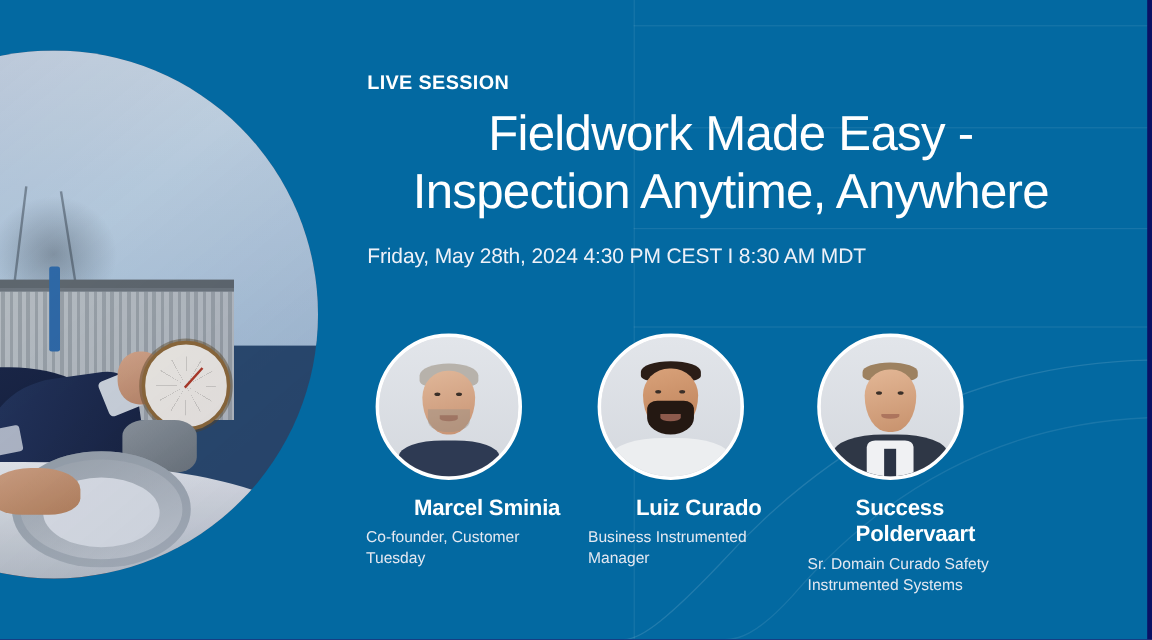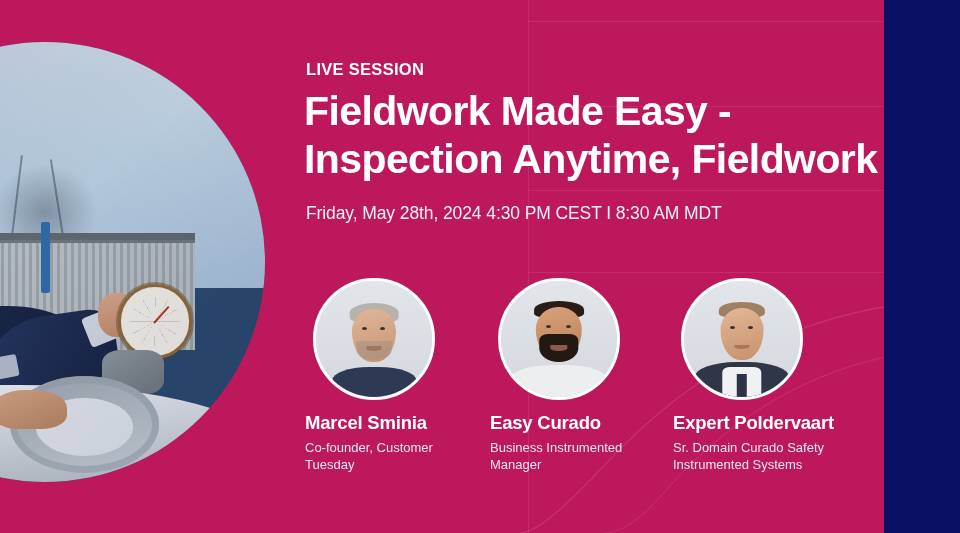--- a/index.html
+++ b/index.html
@@ -2,22 +2,22 @@
 <html><head>
 <meta charset="utf-8">
 <style>
   * { margin:0; padding:0; box-sizing:border-box; }
   html, body {
     width:960px; height:533px; overflow:hidden;
     background:#0a1164;
     font-family:"Liberation Sans", sans-serif;
   }
   #stage {
-    position:relative; width:884px; height:533px;
-    background:#be185d; overflow:hidden;
+    position:relative; width:956px; height:533px;
+    background:#0369a1; overflow:hidden;
   }
 
   
   .grid-layer { position:absolute; inset:0; pointer-events:none; }
   .gline { position:absolute; background:rgba(255,255,255,0.085); }
   .gline.h { height:1px; }
   .gline.v { width:1px; }
   .arc-layer { position:absolute; inset:0; pointer-events:none; }
 
   
@@ -111,22 +111,22 @@
     mix-blend-mode:multiply; }
 
   
   .eyebrow {
     position:absolute; left:306px; top:60px;
     font-size:16.5px; font-weight:bold; letter-spacing:.3px;
     color:#ffffff;
   }
   .headline {
     position:absolute; left:304px; top:88px; width:610px;
-    font-size:41px; font-weight:bold; line-height:1.16;
-    letter-spacing:-0.6px; color:#ffffff;
+    font-size:41px; font-weight:normal; line-height:1.16;
+    letter-spacing:-0.6px; color:#ffffff;text-align:center;
   }
   .headline .l2 { display:block; }
   .datetime {
     position:absolute; left:306px; top:203px;
     font-size:17.5px; font-weight:normal; letter-spacing:-0.1px;
     color:#eef1f8;
   }
 
   
   .speakers { position:absolute; left:300px; top:278px; width:620px; height:210px; }
@@ -161,21 +161,21 @@
   .p-head { top:23%; width:37%; height:45%; background:linear-gradient(165deg,#e3b796,#c7916c); }
   .p-hair { top:18%; width:40%; height:14%; background:#9d8160; border-radius:50% 50% 30% 30%; }
   .p-torso { width:82%; height:30%; background:#2f3746; }
   .p-shirt { position:absolute; left:50%; transform:translateX(-50%); bottom:0; width:34%; height:26%;
     background:#f0f1f3; border-radius:18% 18% 0 0; }
   .p-tie { position:absolute; left:50%; transform:translateX(-50%); bottom:0; width:9%; height:20%;
     background:#2b3344; }
 
   .sp-name {
     margin-top:12px; font-size:18.5px; font-weight:bold;
-    color:#ffffff; letter-spacing:-0.2px; line-height:1.2;
+    color:#ffffff; letter-spacing:-0.2px; line-height:1.2;margin-left:40px;
   }
   .sp-role {
     margin-top:5px; font-size:13px; font-weight:normal;
     color:#e4e8f1; line-height:1.32; width:160px;
   }
 
   
   .logo {
     position:absolute; right:16px; bottom:6px;
     display:flex; align-items:center; gap:14px;
@@ -232,21 +232,21 @@
       <div class="hp-tankring"></div>
       <div class="hp-tankhole"></div>
       <div class="hp-hand2"></div>
     </div>
     <div class="hero-tint"></div>
   </div>
 
   <div class="eyebrow">LIVE SESSION</div>
   <div class="headline">
     <span class="l1">Fieldwork Made Easy -</span>
-    <span class="l2">Inspection Anytime, Fieldwork</span>
+    <span class="l2">Inspection Anytime, Anywhere</span>
   </div>
   <div class="datetime">Friday, May 28th, 2024  4:30 PM CEST I 8:30 AM MDT</div>
 
   <div class="speakers">
 
     <div class="speaker sp0">
       <div class="avatar">
         <div class="av-bg"></div>
         <div class="av-torso m-torso"></div>
         <div class="av-hair m-hair"></div>
@@ -264,36 +264,36 @@
       <div class="avatar">
         <div class="av-bg"></div>
         <div class="av-torso l-torso"></div>
         <div class="av-hair l-hair"></div>
         <div class="av-head l-head"></div>
         <div class="l-beard"></div>
         <div class="av-eye" style="left:39%; top:38%;"></div>
         <div class="av-eye" style="left:56%; top:38%;"></div>
         <div class="av-mouth" style="top:55%; width:15%; height:5%; background:#8d5a4c;"></div>
       </div>
-      <div class="sp-name">Easy Curado</div>
+      <div class="sp-name">Luiz Curado</div>
       <div class="sp-role">Business Instrumented Manager</div>
     </div>
 
     <div class="speaker sp2">
       <div class="avatar">
         <div class="av-bg"></div>
         <div class="av-torso p-torso"></div>
         <div class="p-shirt"></div>
         <div class="p-tie"></div>
         <div class="av-hair p-hair"></div>
         <div class="av-head p-head"></div>
         <div class="av-eye" style="left:40%; top:39%;"></div>
         <div class="av-eye" style="left:55%; top:39%;"></div>
         <div class="av-mouth" style="top:55%; width:13%; height:4%; background:rgba(150,90,75,.6);"></div>
       </div>
-      <div class="sp-name">Expert Poldervaart</div>
+      <div class="sp-name">Success Poldervaart</div>
       <div class="sp-role">Sr. Domain Curado Safety Instrumented Systems</div>
     </div>
 
   </div>
 
 
 </div>
 
 </body></html>

